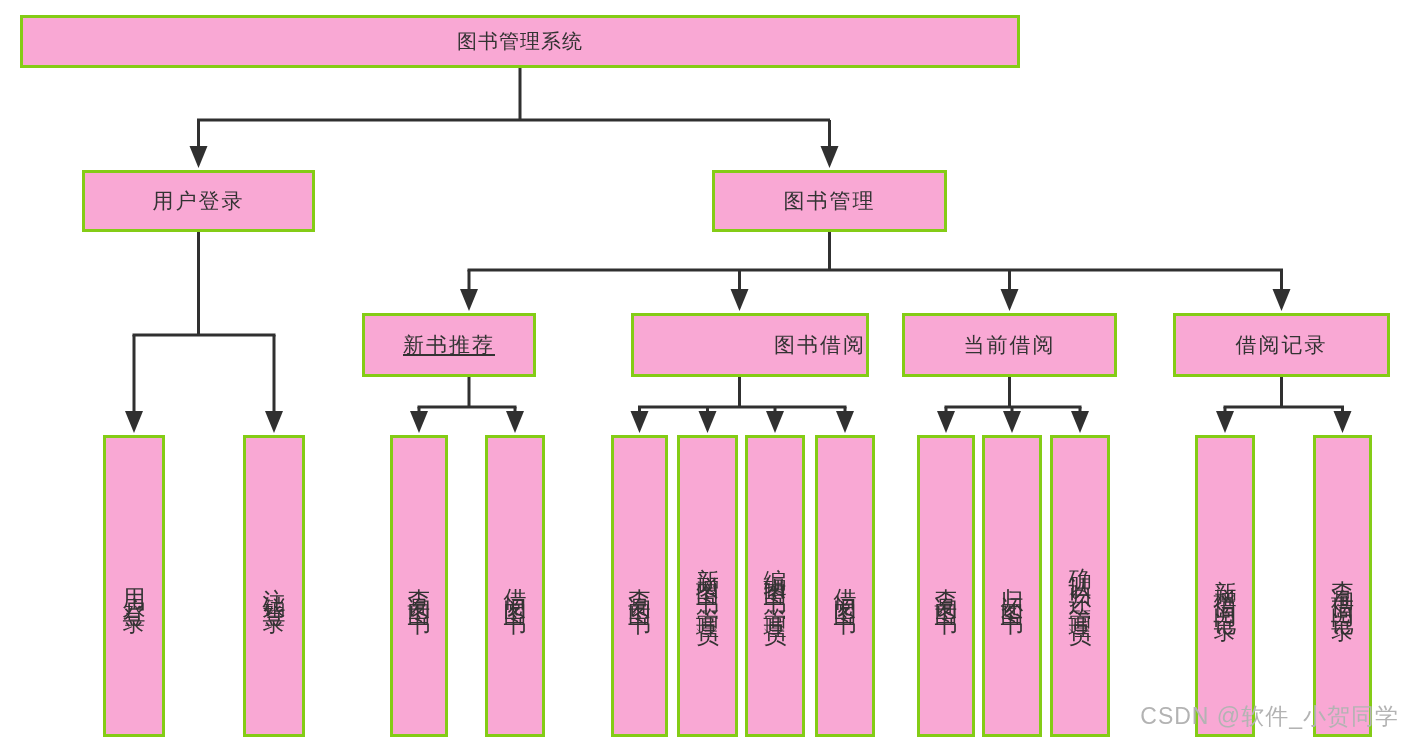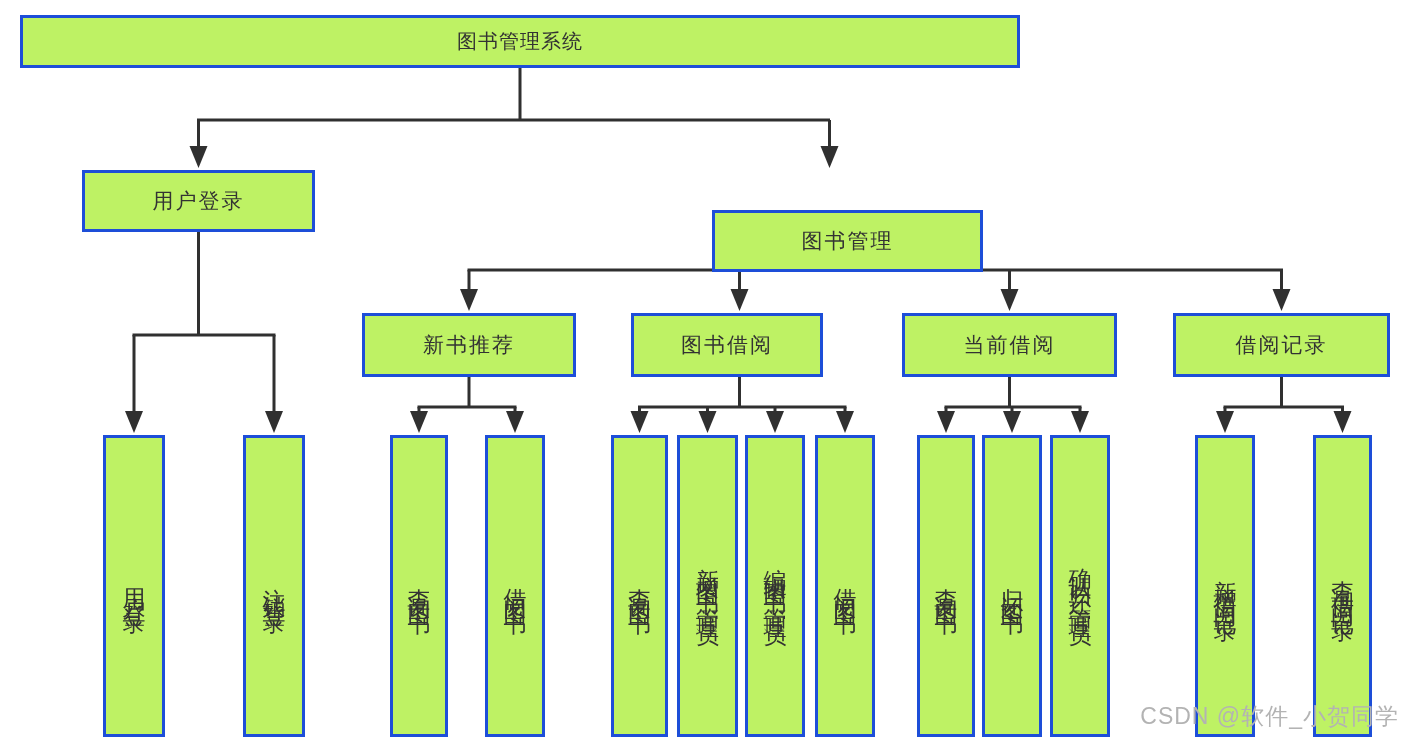--- a/index.html
+++ b/index.html
@@ -18,22 +18,22 @@
   .connectors {
     position: absolute;
     left: 0;
     top: 0;
     width: 1405px;
     height: 747px;
   }
   .node {
     position: absolute;
     box-sizing: border-box;
-    border: 3px solid #1d4ed8;
-    background: #bef264;
+    border: 3px solid #84cc16;
+    background: #f9a8d4;
     display: flex;
     align-items: center;
     justify-content: center;
     color: #333333;
     z-index: 2;
   }
   .node.hbox {
     font-size: 21px;
     letter-spacing: 2px;
     white-space: nowrap;
@@ -120,28 +120,28 @@
     </g>
   </svg>
 
   <div class="node rootbox">
     <span>图书管理系统</span>
   </div>
 
   <div class="node hbox lvl2" style="left:82px;width:233px;">
     <span>用户登录</span>
   </div>
-  <div class="node hbox lvl2" style="left:712px;width:271px;margin-top:40px;">
+  <div class="node hbox lvl2" style="left:712px;width:235px;">
     <span>图书管理</span>
   </div>
 
-  <div class="node hbox lvl3" style="left:362px;width:214px;">
+  <div class="node hbox lvl3" style="left:362px;width:174px;text-decoration:underline;">
     <span>新书推荐</span>
   </div>
-  <div class="node hbox lvl3" style="left:631px;width:192px;">
+  <div class="node hbox lvl3" style="left:631px;width:238px;justify-content:flex-end;">
     <span>图书借阅</span>
   </div>
   <div class="node hbox lvl3" style="left:902px;width:215px;align-items:center;">
     <span>当前借阅</span>
   </div>
   <div class="node hbox lvl3" style="left:1173px;width:217px;">
     <span>借阅记录</span>
   </div>
 
   <div class="node leaf" style="left:103px;width:62px;">

